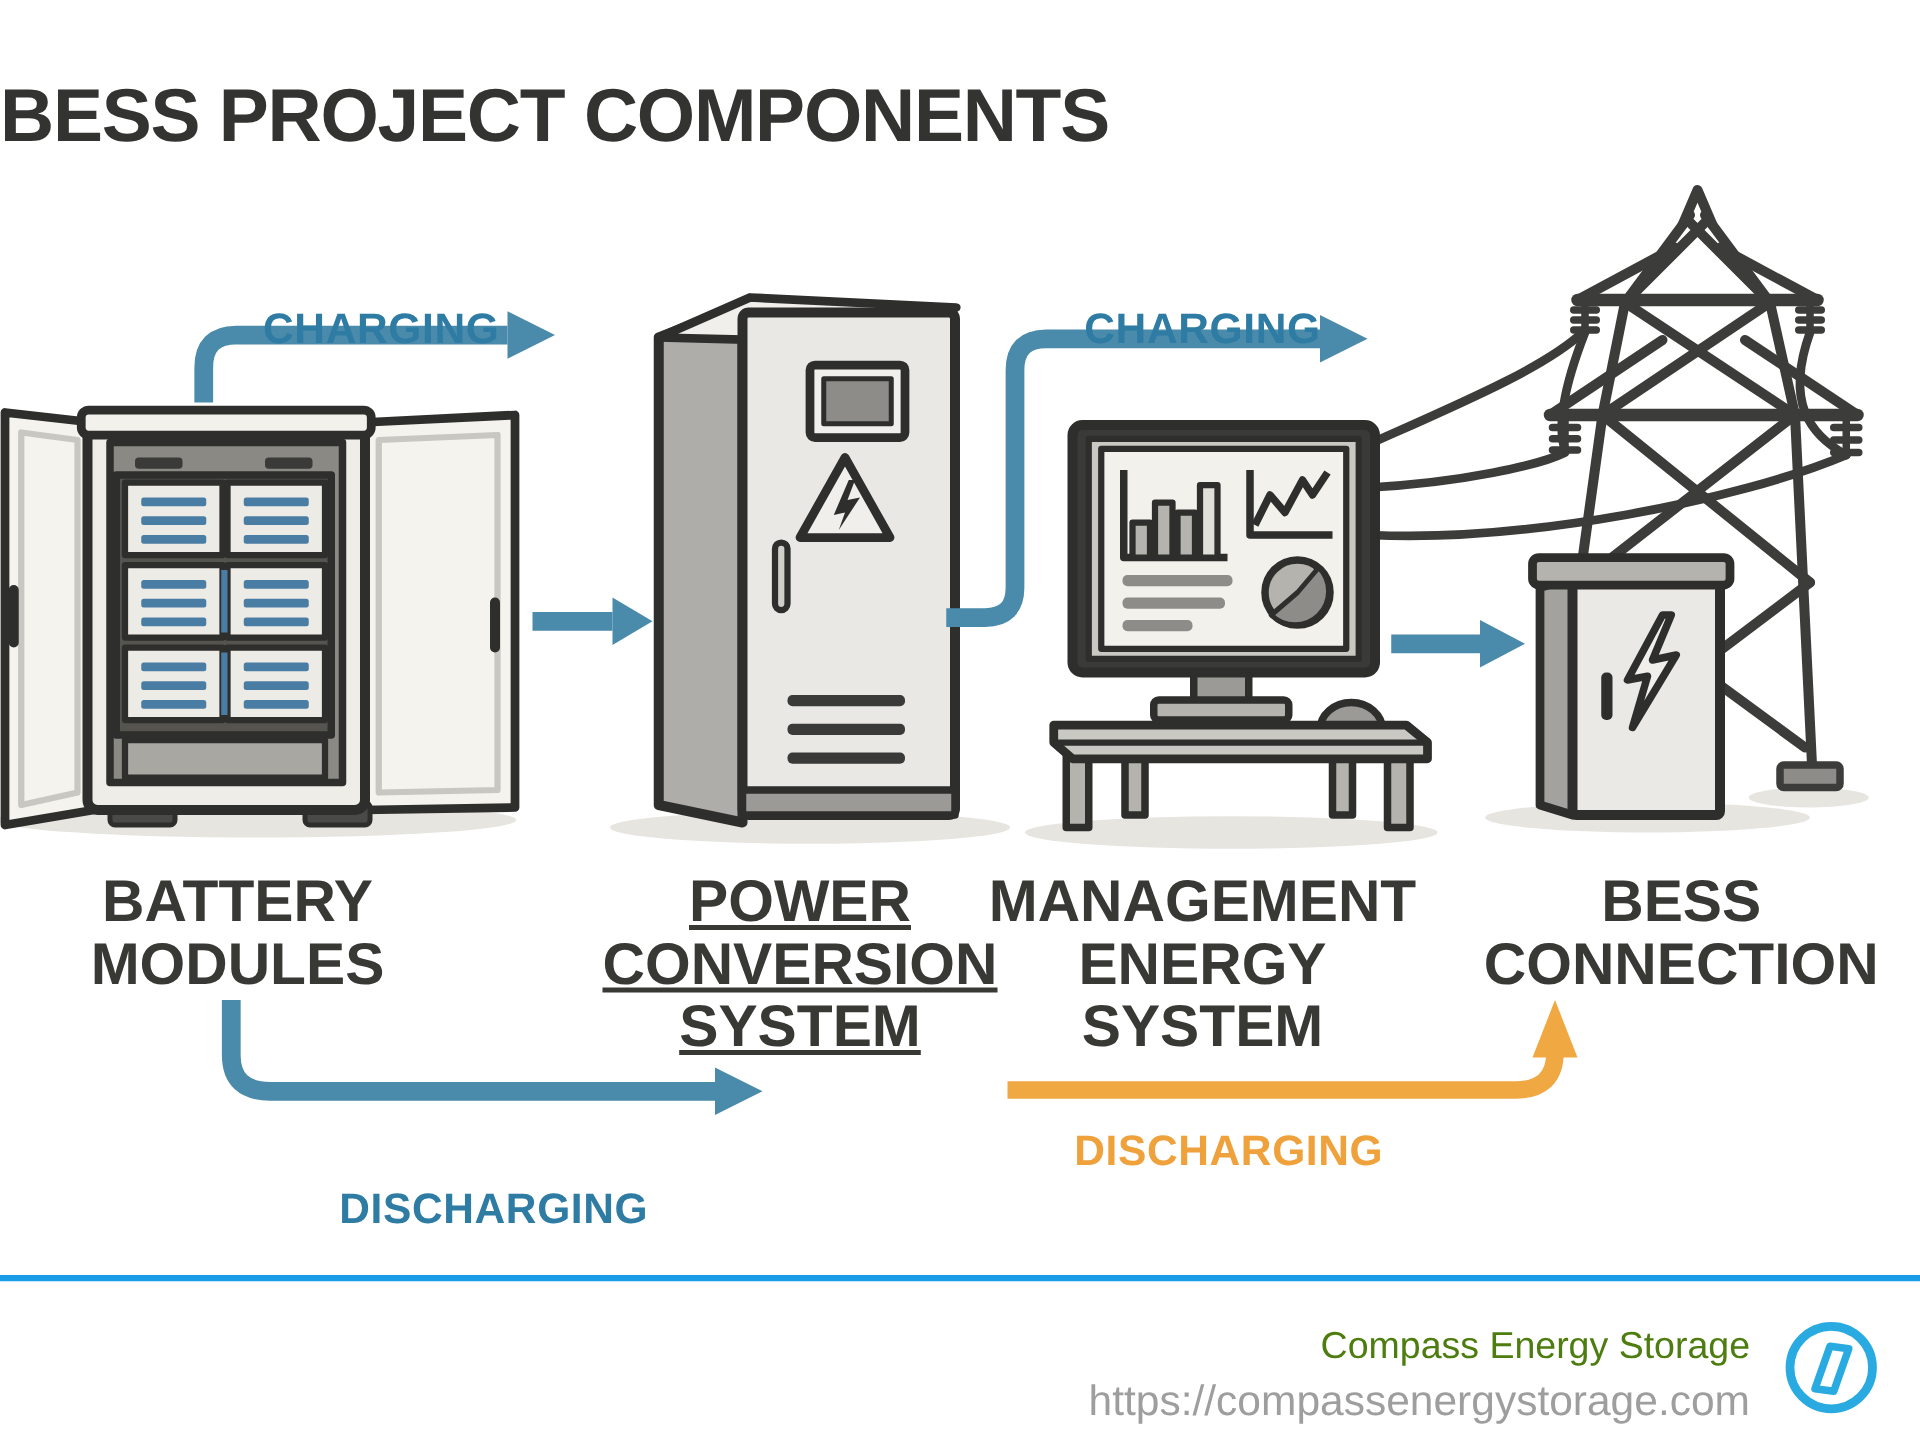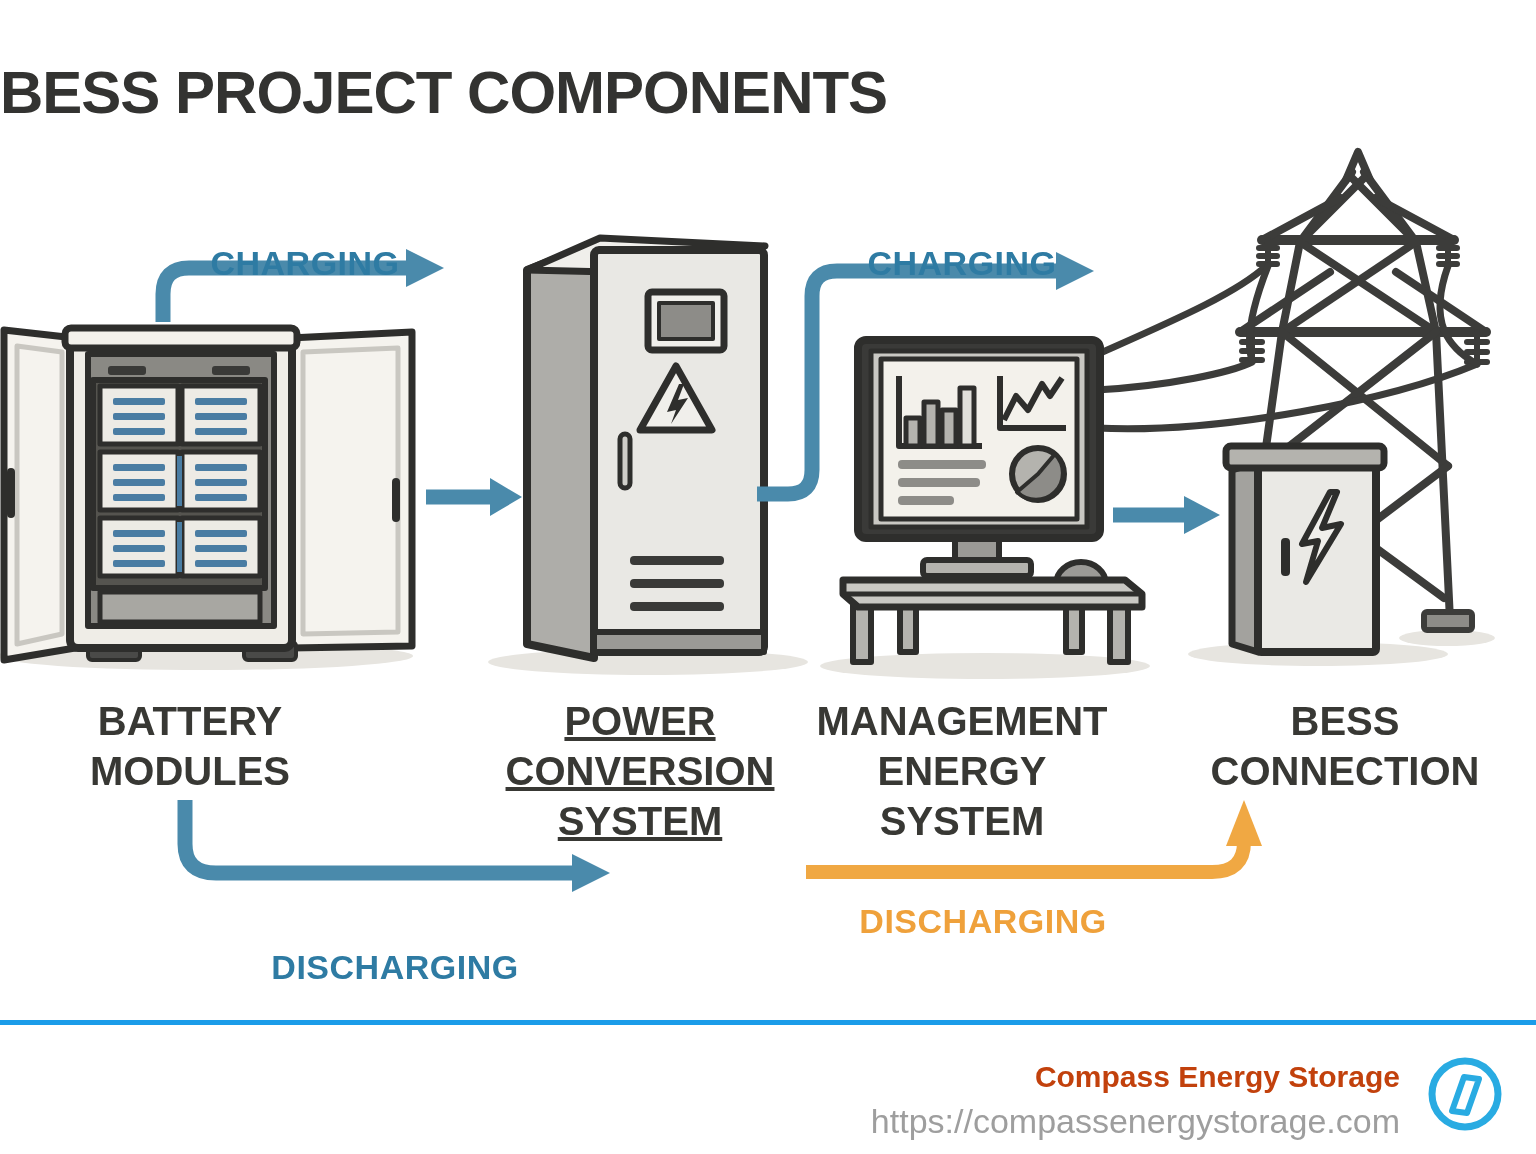--- a/index.html
+++ b/index.html
@@ -2,26 +2,26 @@
 <html><head>
 <meta charset="utf-8">
 <style>
   html,body{margin:0;padding:0;background:#ffffff;font-family:"Liberation Sans",sans-serif;}
   .canvas{position:relative;width:1536px;height:1154px;background:#ffffff;overflow:hidden;}
   .title{position:absolute;left:0;top:58px;width:100%;text-align:left;
          font-size:60px;font-weight:bold;letter-spacing:-1px;color:#333331;}
   .flow-label{position:absolute;width:320px;text-align:center;font-size:34px;font-weight:bold;letter-spacing:0.5px;}
   .flow-blue{color:#2e7ba3;margin-top:46px;}
   .flow-orange{color:#efa13b;}
-  .comp-label{position:absolute;width:360px;text-align:center;font-size:40px;font-weight:bold;
+  .comp-label{position:absolute;width:360px;text-align:center;font-size:47px;font-weight:bold;
               line-height:50px;color:#383834;}
   .comp-label span{display:block;}
   .separator{position:absolute;left:0;top:1020px;width:1536px;height:5px;background:#1b9ce9;}
   .footer{position:absolute;right:136px;top:1060px;text-align:right;}
-  .footer .brand{font-size:30px;font-weight:bold;color:#c2410c;}
+  .footer .brand{font-size:30px;font-weight:normal;color:#4d7c0f;}
   .footer .url{font-size:34px;color:#9e9e9e;margin-top:8px;}
   .logo{position:absolute;left:1427px;top:1056px;width:76px;height:76px;}
   svg.scene{position:absolute;left:0;top:0;}
 </style>
 </head>
 <body>
 
 <div class="canvas">
 
   <div class="title">BESS PROJECT COMPONENTS</div>

